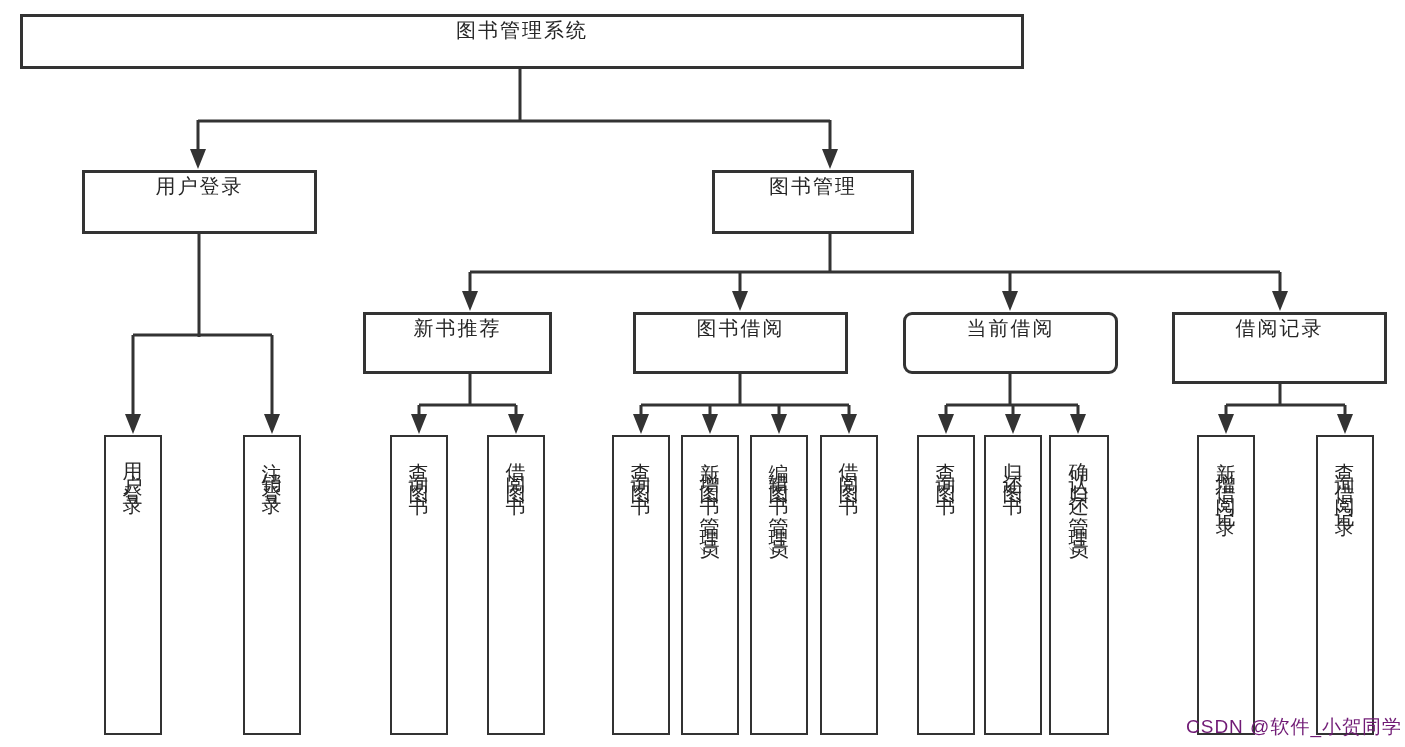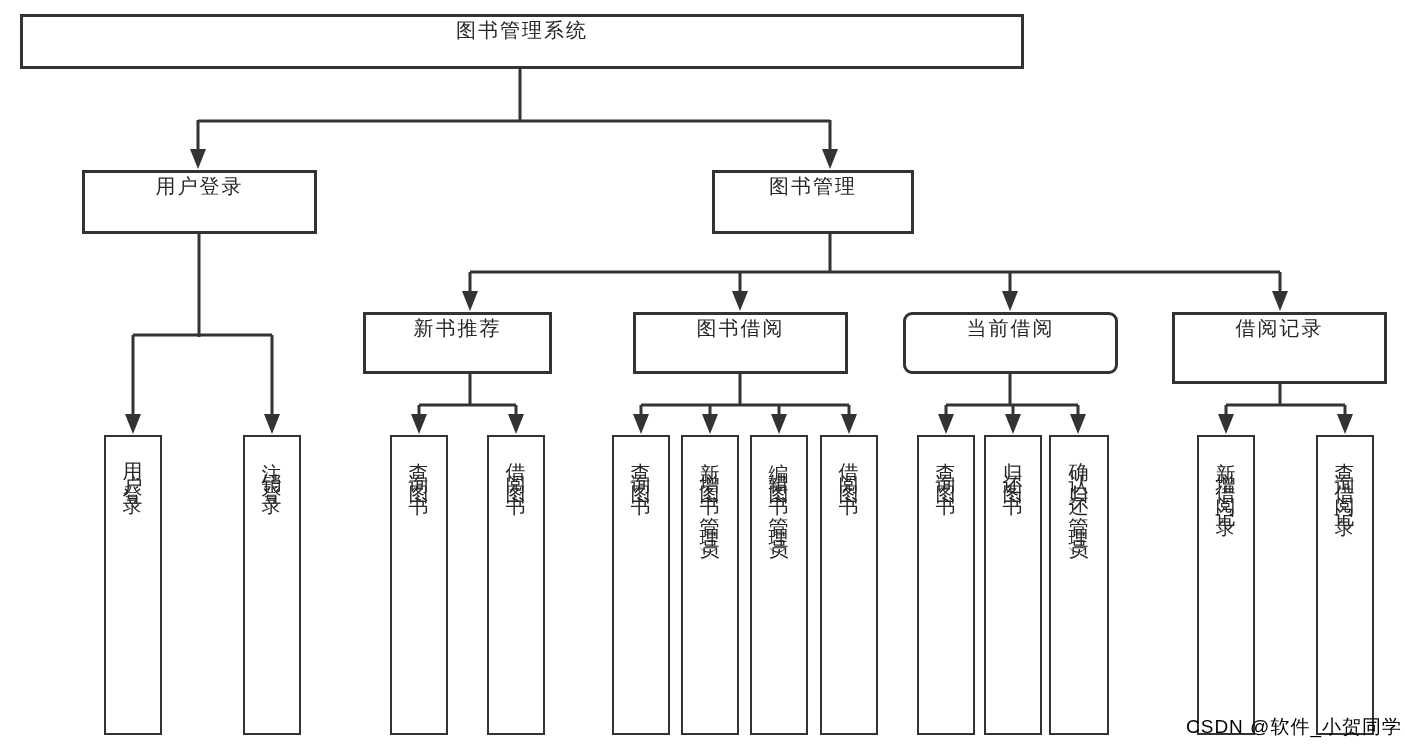--- a/index.html
+++ b/index.html
@@ -36,21 +36,21 @@
     font-size: 20px;
     line-height: 1;
     white-space: nowrap;
   }
   .watermark {
     position: absolute;
     left: 1186px;
     top: 714px;
     font-size: 19px;
     letter-spacing: 1px;
-    color: #000000;
+    color: #701a75;
     z-index: 10;
     white-space: nowrap;
   }
 </style>
 </head>
 <body>
 
 <div class="canvas">
 
   <svg class="connectors" viewBox="0 0 1405 747" aria-hidden="true">

